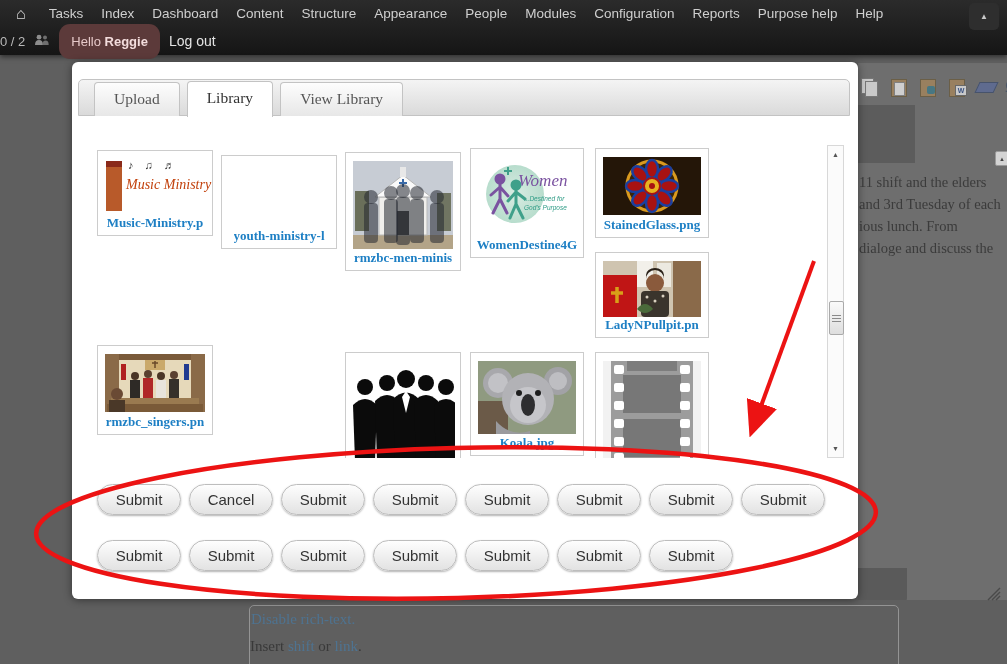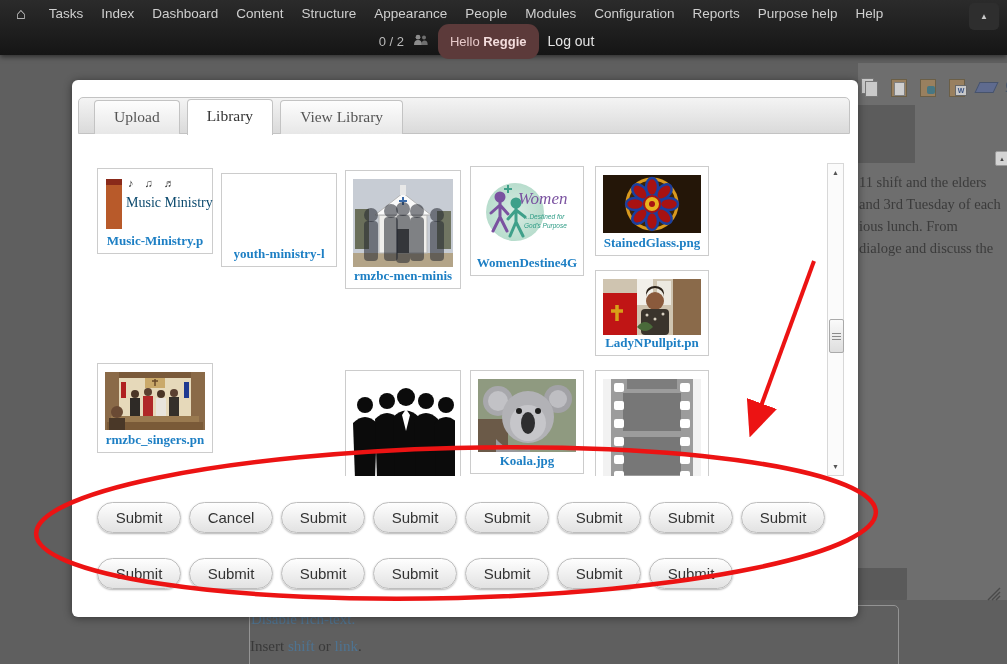--- a/index.html
+++ b/index.html
@@ -5,21 +5,21 @@
   html,body{margin:0;padding:0;}
   #stage{position:relative;width:1007px;height:664px;overflow:hidden;background:#5f5f5f;
          font-family:"Liberation Sans",sans-serif;}
 
   
   #toolbar{position:absolute;left:0;top:0;width:1007px;height:55px;
            background:linear-gradient(#2b2b2b,#151515);z-index:5;box-shadow:0 2px 5px rgba(0,0,0,.5);}
   #menu-row{display:flex;align-items:center;height:28px;padding-left:10px;}
   .home{color:#d8d8d8;font-size:16px;padding:0 14px 0 6px;cursor:pointer;}
   .menu-item{color:#cfcfcf;font-size:13.5px;padding:0 9px;line-height:28px;cursor:pointer;white-space:nowrap;}
-  #shortcut-row{display:flex;align-items:center;justify-content:center;height:26px;padding-right:46px;gap:9px;margin-left:12px;}
+  #shortcut-row{display:flex;align-items:center;justify-content:flex-start;height:26px;padding-right:46px;gap:9px;}
   .shortcut-count{color:#b9b9b9;font-size:13px;}
   .users-ico{display:inline-block;}
   .greet-pill{background:#5c3a3a;border-radius:11px;padding:10px 12px;color:#e6c9c9;font-size:13px;cursor:pointer;}
   .greet-pill b{color:#f3dddd;}
   .logout{color:#e4e4e4;font-size:14px;cursor:pointer;}
   #toggle-btn{position:absolute;top:3px;right:8px;width:30px;height:27px;background:#2e2e2e;
               border-radius:5px;display:flex;align-items:center;justify-content:center;
               color:#c9c9c9;font-size:8px;cursor:pointer;}
 
   
@@ -45,21 +45,21 @@
   .bg-darkbox2{position:absolute;left:0px;top:505px;width:49px;height:40px;background:#5a5a5a;border-radius:0 0 10px 0;}
   #bg-bottom{position:absolute;left:0;top:600px;width:1007px;height:44px;background:#5f5f5f;text-align:right;}
   .fieldbox{position:absolute;left:249px;top:5px;width:648px;height:70px;border:1px solid #949494;border-radius:5px;}
   .bg-link{font-family:"Liberation Serif",serif;font-size:15px;color:#4e7391;}
   .bg-plain{font-family:"Liberation Serif",serif;font-size:15px;color:#393939;}
   .disable-line{position:absolute;left:251px;top:11px;}
   .insert-line{position:absolute;left:250px;top:37px;}
   .resize-grip{position:absolute;left:984px;top:584px;}
 
   
-  #modal{position:absolute;left:72px;top:80px;width:786px;height:537px;background:#fff;
+  #modal{position:absolute;left:72px;top:62px;width:786px;height:537px;background:#fff;
          border-radius:6px;box-shadow:0 1px 8px rgba(0,0,0,.45);z-index:10;}
   #tabsbar{position:absolute;left:6px;top:17px;width:772px;height:37px;
            background:linear-gradient(#f4f4f4,#dadada);border:1px solid #c3c3c3;
            border-radius:5px 5px 0 0;display:flex;align-items:flex-end;padding-left:15px;box-sizing:border-box;}
   .tab{font-family:"Liberation Serif",serif;font-size:15.5px;color:#555;
        background:linear-gradient(#fdfdfd,#e7e7e7);border:1px solid #c3c3c3;border-bottom:none;
        border-radius:4px 4px 0 0;padding:7px 19px 8px 19px;margin-right:7px;cursor:pointer;position:relative;top:1px;}
   .tab.active{background:#fff;color:#333;padding-bottom:10px;top:2px;z-index:2;}
 
   #scrollport{position:absolute;left:18px;top:83px;width:737px;height:313px;overflow:hidden;background:#fff;}
@@ -89,21 +89,21 @@
 
   
   #annot{position:absolute;left:0;top:0;z-index:50;pointer-events:none;}
 
   
   .music-art{position:relative;width:102px;height:50px;background:#fff;}
   .music-strip{position:absolute;left:2px;top:2px;width:16px;height:44px;background:#b85a2a;
                border-top:6px solid #8a2a1a;}
   .music-notes{position:absolute;left:24px;top:0px;font-size:11px;color:#333;letter-spacing:4px;}
   .music-title{position:absolute;left:22px;top:18px;font-family:"Liberation Serif",serif;
-               font-size:14px;color:#0c4a6e;white-space:nowrap;}
+               font-style:italic;font-size:14px;color:#c2410c;white-space:nowrap;}
   .youth-art{position:relative;width:100px;height:66px;background:#fff;overflow:hidden;}
   .youth-ring{position:absolute;left:17px;top:0px;width:66px;height:66px;border-radius:50%;
               background:conic-gradient(#7a5a3a,#3a4a6a,#c9a227,#5a3a2a,#7289a8,#caa06a,#4a5a7a,#8a6a4a,#7a5a3a);}
   .youth-inner{position:absolute;left:29px;top:12px;width:42px;height:42px;border-radius:50%;background:#fff;}
   .youth-t1{position:absolute;left:0;top:20px;width:100px;text-align:center;font-weight:bold;
             font-size:13px;color:#c01818;letter-spacing:0px;font-family:"Liberation Sans",sans-serif;}
   .youth-t2{position:absolute;left:0;top:36px;width:100px;text-align:center;font-weight:bold;
             font-size:8px;color:#1a3fa0;letter-spacing:1px;}
   .women-art{position:relative;width:98px;height:78px;background:#fff;overflow:hidden;}
   .women-circle{position:absolute;left:8px;top:8px;width:58px;height:58px;border-radius:50%;

